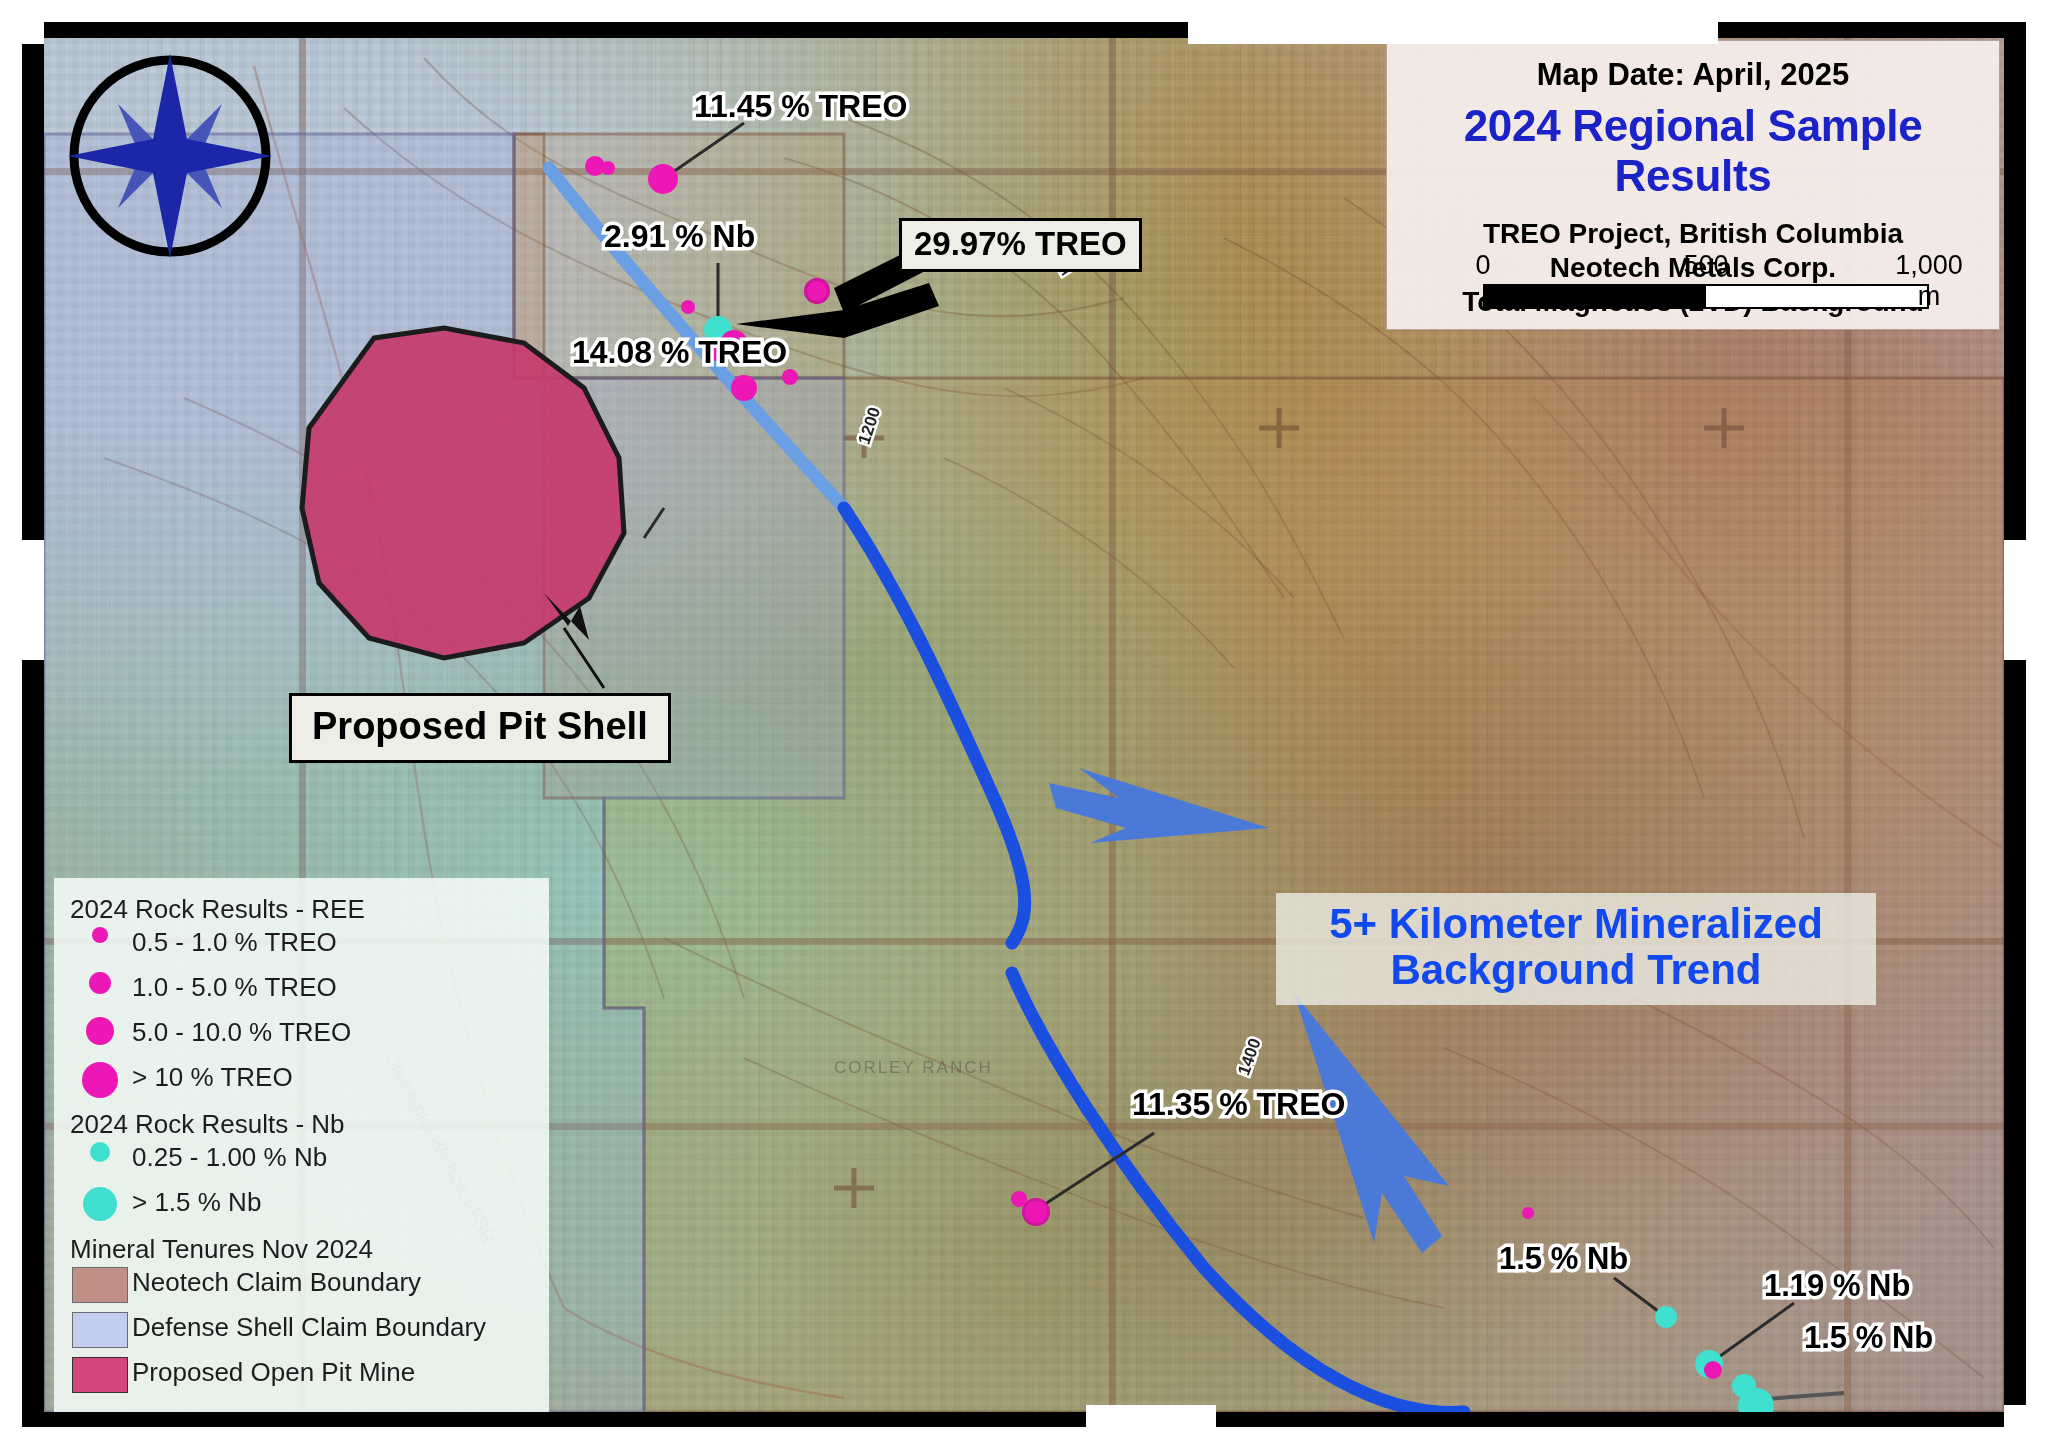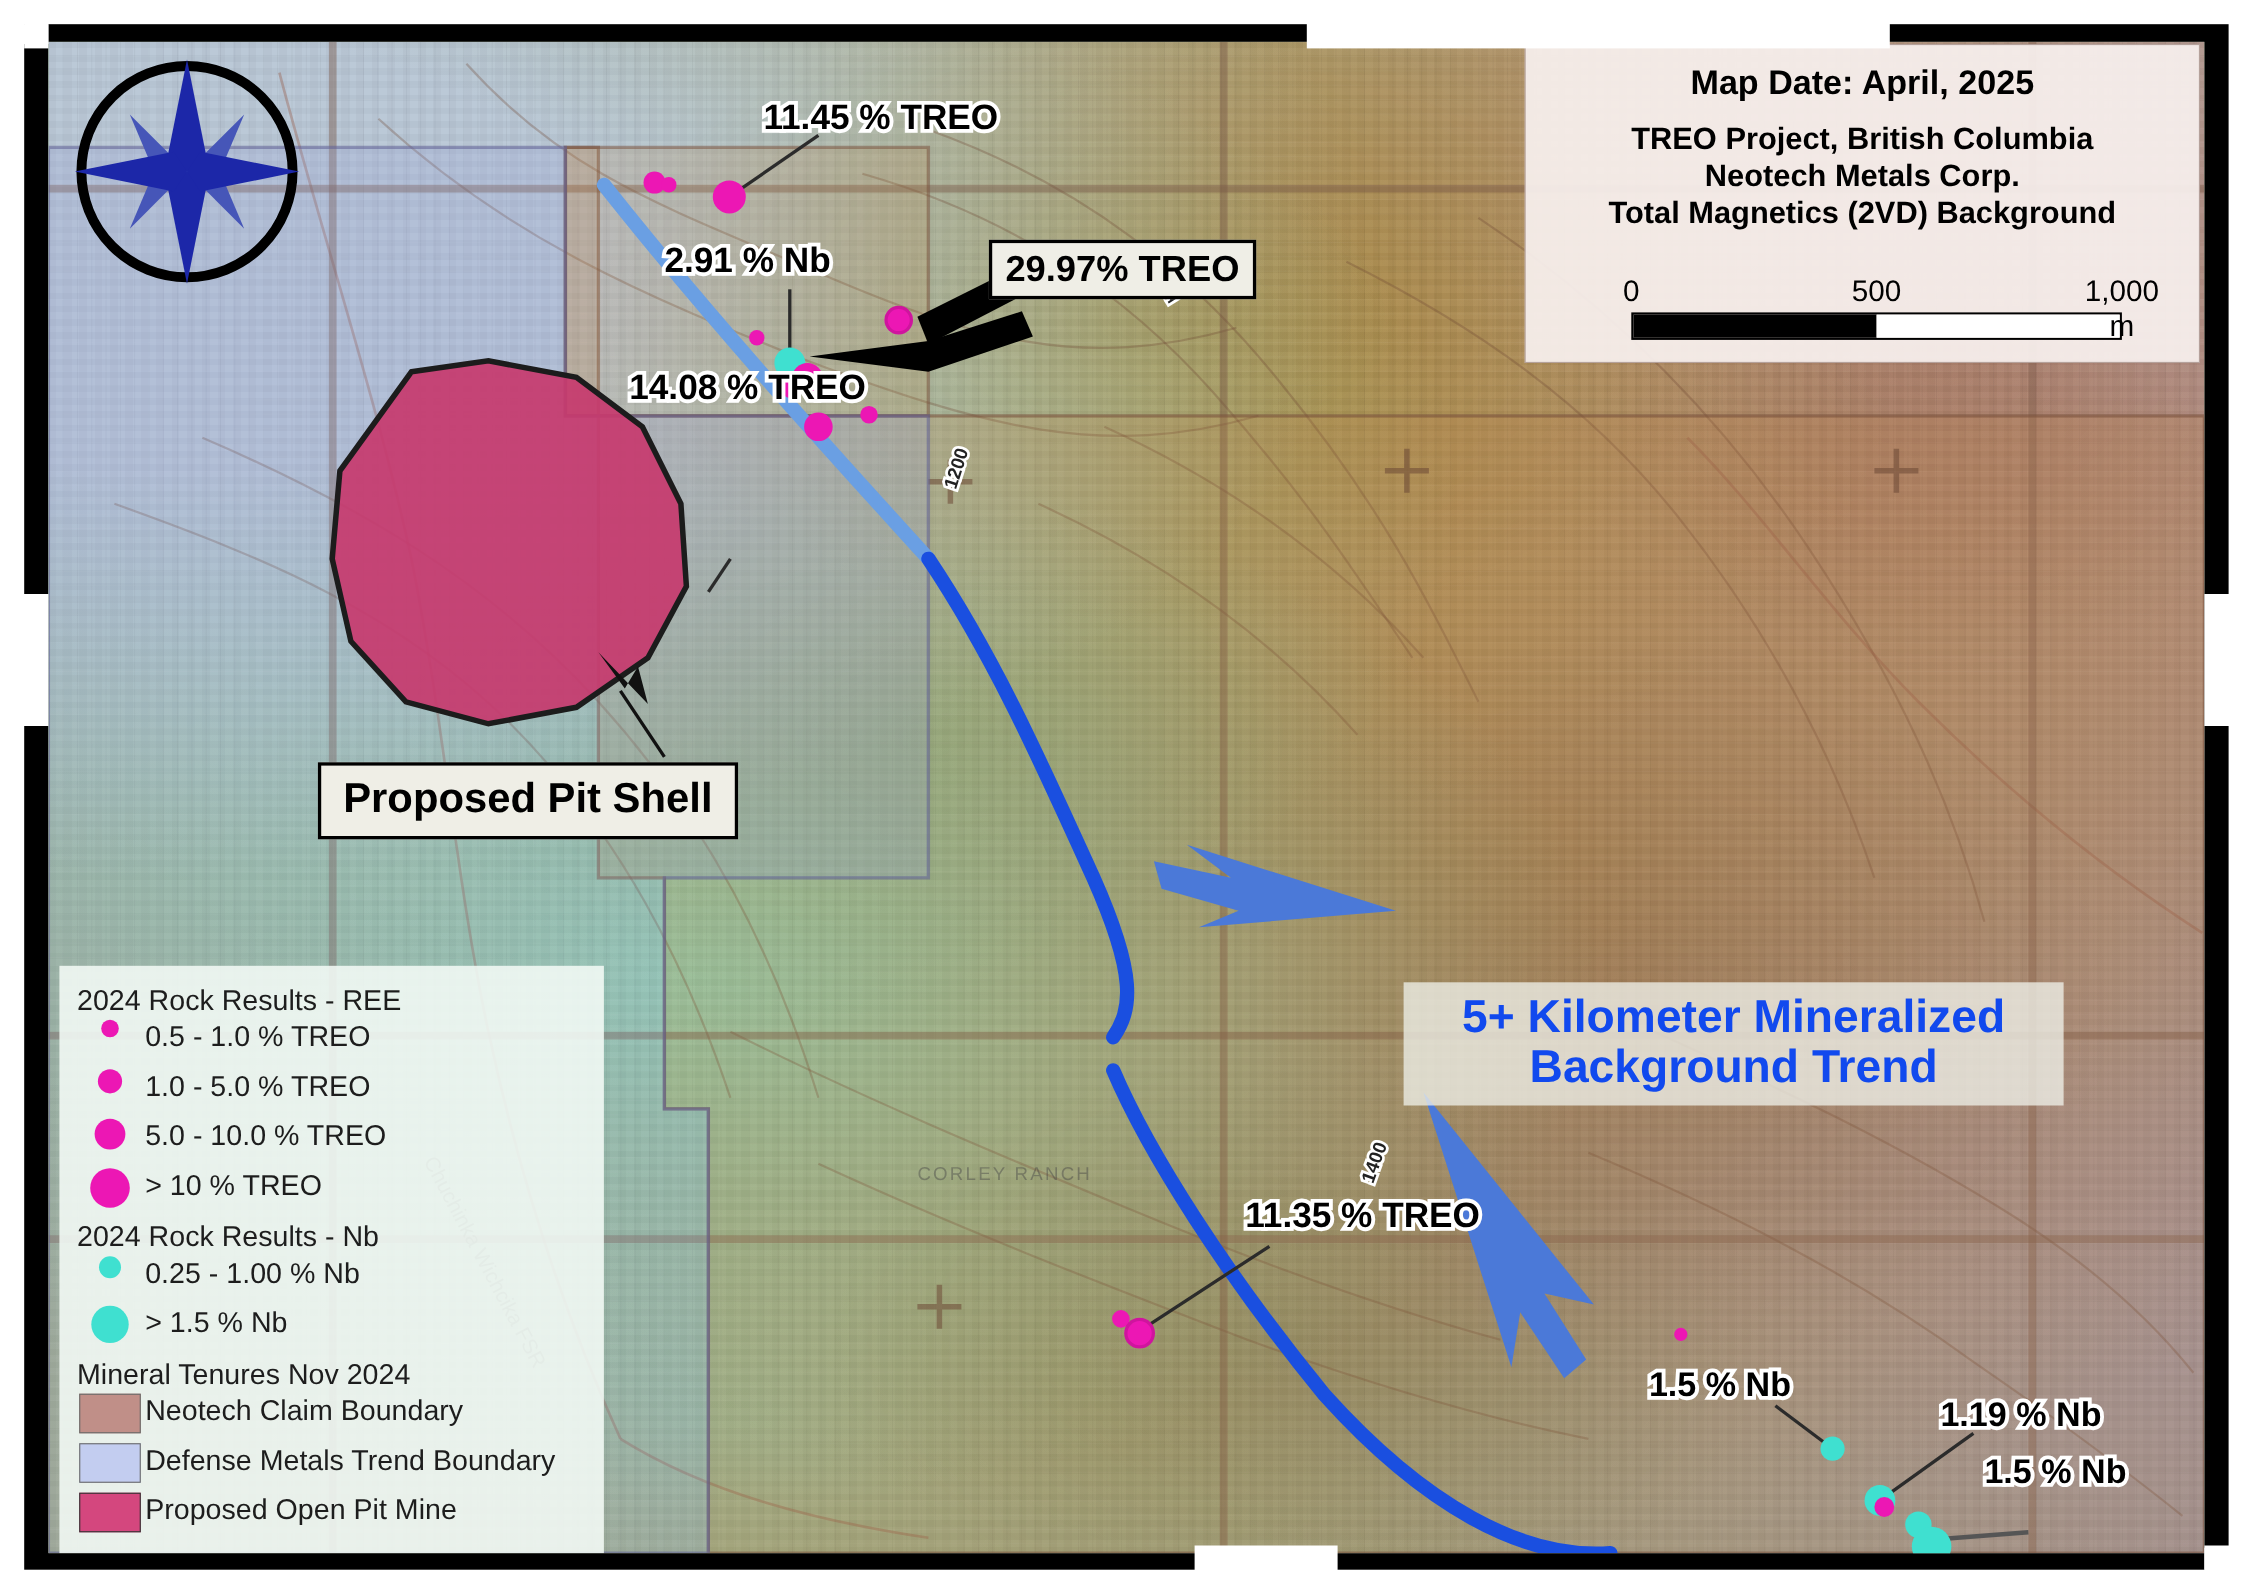--- a/index.html
+++ b/index.html
@@ -275,20 +275,21 @@
 
     <div class="boxlabel" id="pit-callout">Proposed Pit Shell</div>
 
     <div id="trend-callout">
       <div>5+ Kilometer Mineralized</div>
       <div>Background Trend</div>
     </div>
 
     <div id="title-card">
       <div class="mapdate">Map Date: April, 2025</div>
+      <div class="maintitle">2024 Regional Sample Results</div>
       <div class="sub">
         <div>TREO Project, British Columbia</div>
         <div>Neotech Metals Corp.</div>
         <div>Total Magnetics (2VD) Background</div>
       </div>
 
       <div id="scalebar">
         <div class="nums">
           <span style="left:0%;">0</span>
           <span style="left:50%;">500</span>
@@ -351,21 +352,21 @@
         <div class="row">
           <div class="sw">
               <div class="box" style="background:#c08f88;"></div>
             </div>
           <div class="lbl">Neotech Claim Boundary</div>
         </div>
         <div class="row">
           <div class="sw">
               <div class="box" style="background:#c3cdf0;"></div>
             </div>
-          <div class="lbl">Defense Metals Trend Boundary</div>
+          <div class="lbl">Defense Shell Claim Boundary</div>
         </div>
         <div class="row">
           <div class="sw">
               <div class="box" style="background:#d4477e;border-color:#333;"></div>
             </div>
           <div class="lbl">Proposed Open Pit Mine</div>
         </div>
       </div>
     </div>
 

